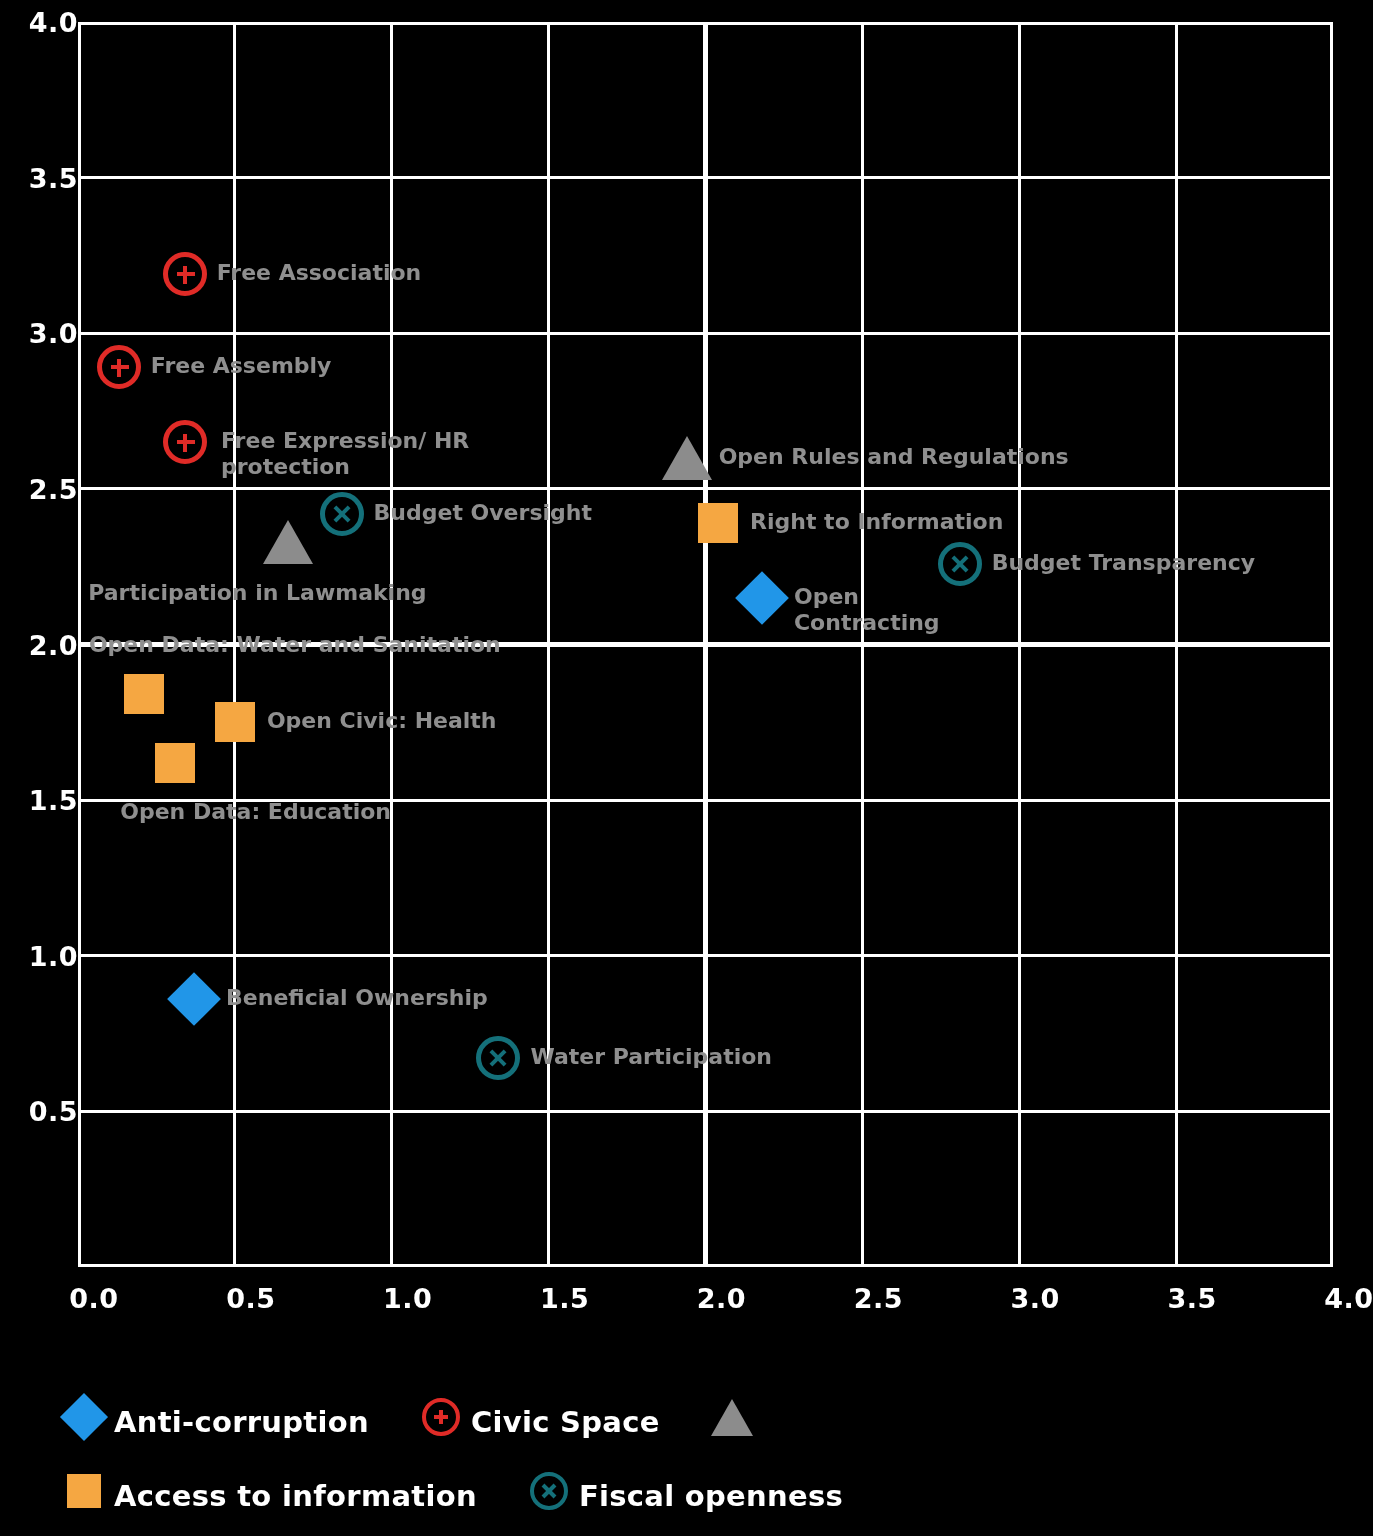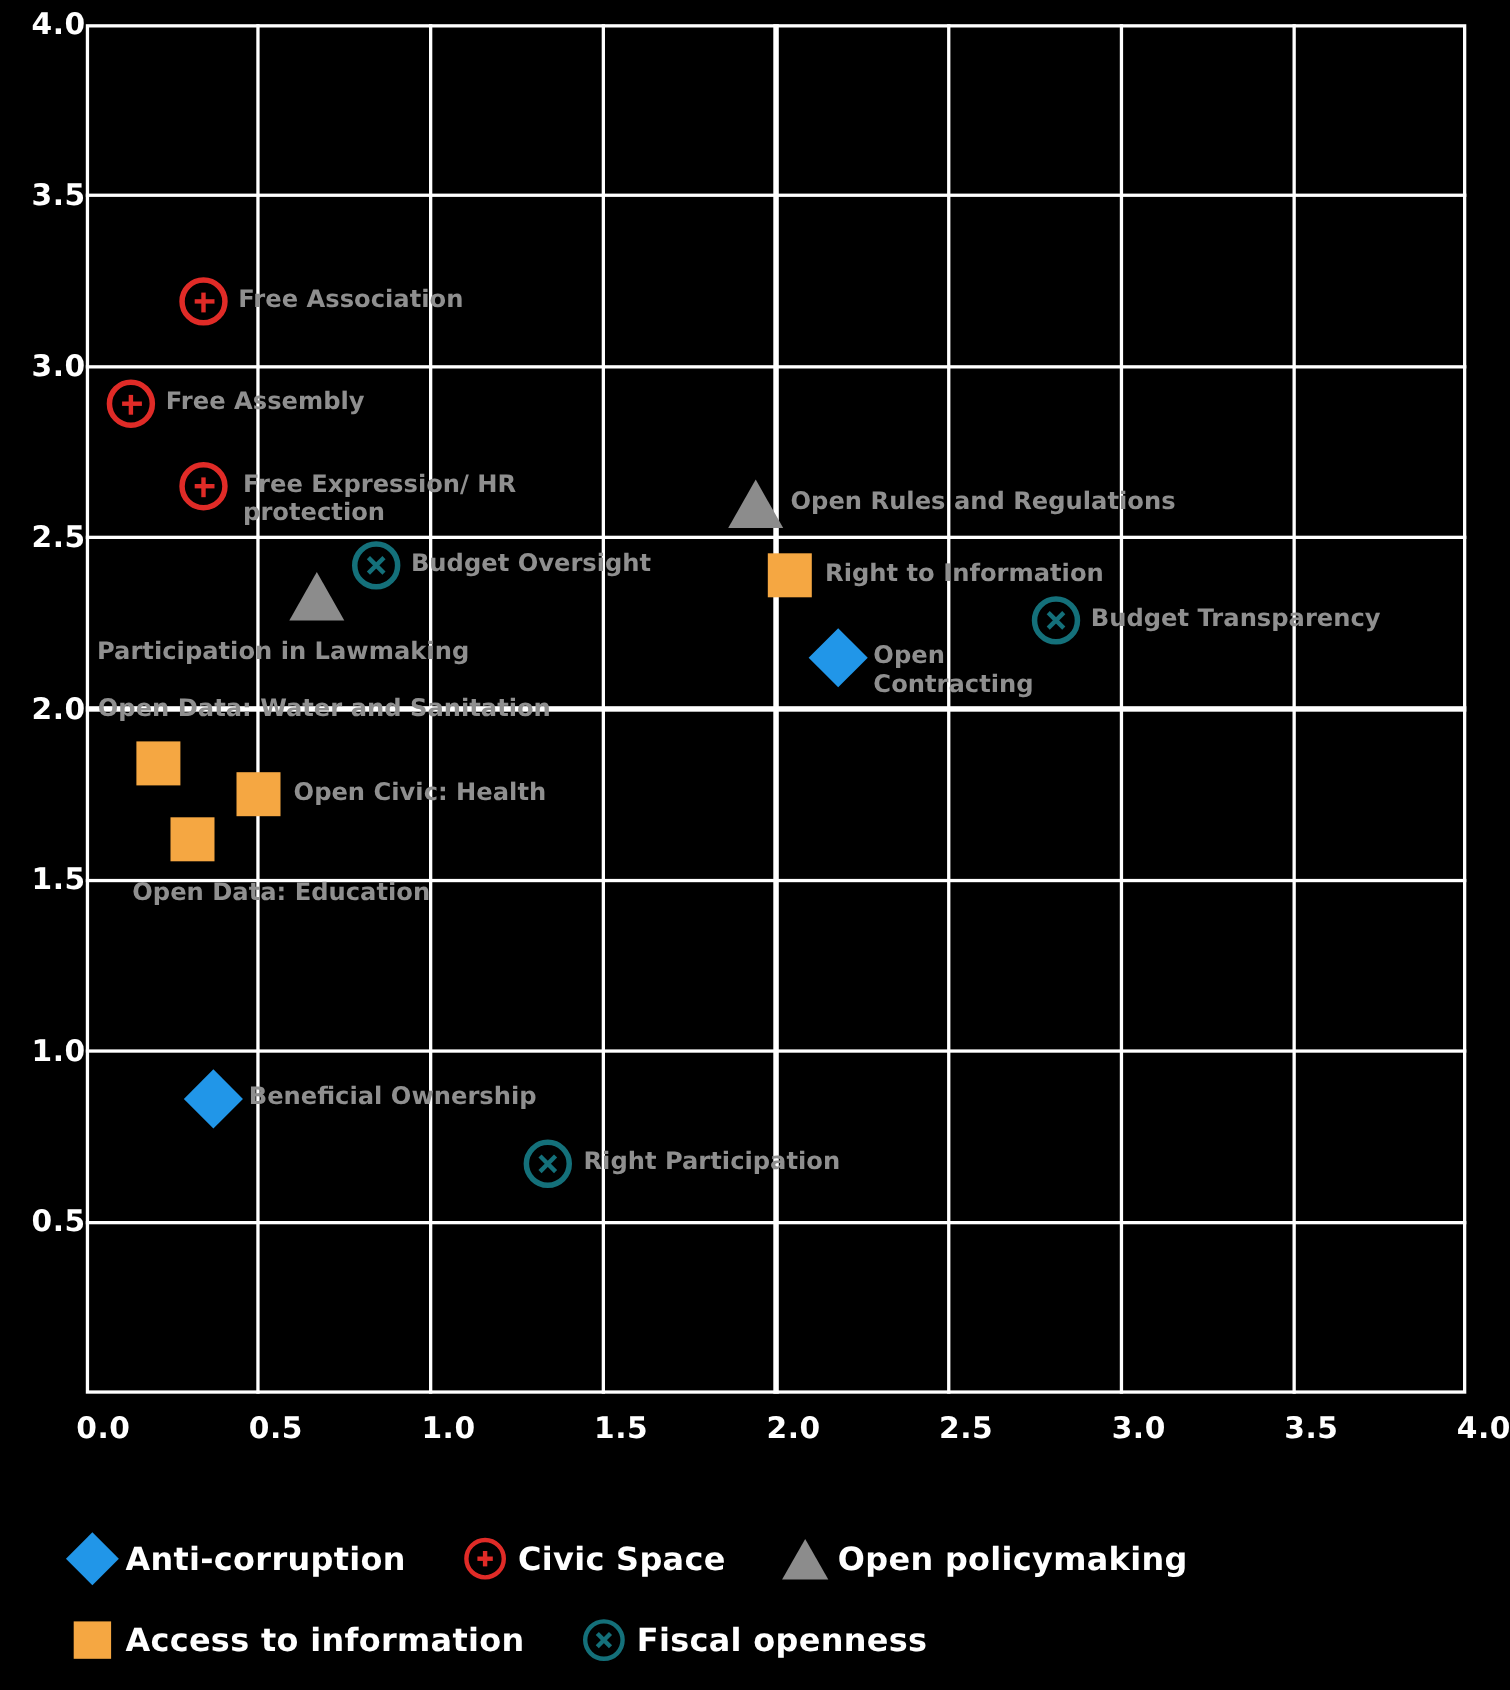--- a/index.html
+++ b/index.html
@@ -32,21 +32,21 @@
   .m-circle-x{width:44px;height:44px;border:5px solid #14707a;border-radius:50%;box-sizing:border-box;}
   .m-circle-x:before,.m-circle-x:after{content:"";position:absolute;left:50%;top:50%;width:4px;height:20px;background:#14707a;}
   .m-circle-x:before{transform:translate(-50%,-50%) rotate(45deg);}
   .m-circle-x:after{transform:translate(-50%,-50%) rotate(-45deg);}
 
   .pt-label{position:absolute;color:#8f8f8f;font-size:22px;font-weight:700;line-height:1.18;white-space:pre-line;}
 
   
   .legend{position:absolute;left:60px;top:1395px;width:1280px;}
   .legend-row{display:flex;align-items:center;margin-bottom:30px;}
-  .legend-item{display:flex;align-items:center;margin-right:48px;}
+  .legend-item{display:flex;align-items:flex-end;margin-right:48px;}
   .legend-glyph{position:relative;width:48px;height:44px;display:flex;align-items:center;justify-content:center;}
   .legend-text{color:#ffffff;font-size:29px;font-weight:700;margin-left:6px;letter-spacing:.3px;}
   .lg-diamond{width:34px;height:34px;background:#2196e8;transform:rotate(45deg);}
   .lg-square{width:34px;height:34px;background:#f5a742;}
   .lg-triangle{width:0;height:0;border-left:21px solid transparent;border-right:21px solid transparent;border-bottom:37px solid #8c8c8c;}
   .lg-cp{width:38px;height:38px;border:4px solid #e02b27;border-radius:50%;box-sizing:border-box;position:relative;}
   .lg-cp:before,.lg-cp:after{content:"";position:absolute;background:#e02b27;}
   .lg-cp:before{left:50%;top:8px;width:4px;height:14px;transform:translateX(-50%);}
   .lg-cp:after{top:50%;left:8px;height:4px;width:14px;transform:translateY(-50%);}
   .lg-cx{width:38px;height:38px;border:4px solid #14707a;border-radius:50%;box-sizing:border-box;position:relative;}
@@ -123,21 +123,21 @@
         <div class="pt-label" style="left: 10.8875px; top: 610.3px;">Open Data: Water and Sanitation</div>
         <div class="pt m-square" style="left: 156.875px; top: 700.312px;"></div>
         <div class="pt-label" style="left: 188.875px; top: 686.312px;">Open Civic: Health</div>
         <div class="pt m-square" style="left: 97.2625px; top: 740.775px;"></div>
         <div class="pt-label" style="left: 42.2625px; top: 776.775px;">Open Data: Education</div>
         <div class="pt m-circle-x" style="left: 263.55px; top: 491.775px;"></div>
         <div class="pt-label" style="left: 295.55px; top: 477.775px; text-align: center;">Budget Oversight</div>
         <div class="pt m-circle-x" style="left: 881.638px; top: 541.575px;"></div>
         <div class="pt-label" style="left: 913.638px; top: 527.575px;">Budget Transparency</div>
         <div class="pt m-circle-x" style="left: 420.425px; top: 1036.46px;"></div>
-        <div class="pt-label" style="left: 452.425px; top: 1022.46px;">Right Participation</div>
+        <div class="pt-label" style="left: 452.425px; top: 1022.46px;">Water Participation</div>
       </div>
   </div>
 
   <div class="legend">
     <div class="legend-row" id="legend-row-1">
         <div class="legend-item">
           <span class="legend-glyph">
             <span class="lg-diamond"></span>
           </span>
           <span class="legend-text">Anti-corruption</span>
@@ -145,21 +145,20 @@
         <div class="legend-item">
           <span class="legend-glyph">
             <span class="lg-cp"></span>
           </span>
           <span class="legend-text">Civic Space</span>
         </div>
         <div class="legend-item">
           <span class="legend-glyph">
             <span class="lg-triangle"></span>
           </span>
-          <span class="legend-text">Open policymaking</span>
         </div>
       </div>
     <div class="legend-row" id="legend-row-2">
         <div class="legend-item">
           <span class="legend-glyph">
             <span class="lg-square"></span>
           </span>
           <span class="legend-text">Access to information</span>
         </div>
         <div class="legend-item">

